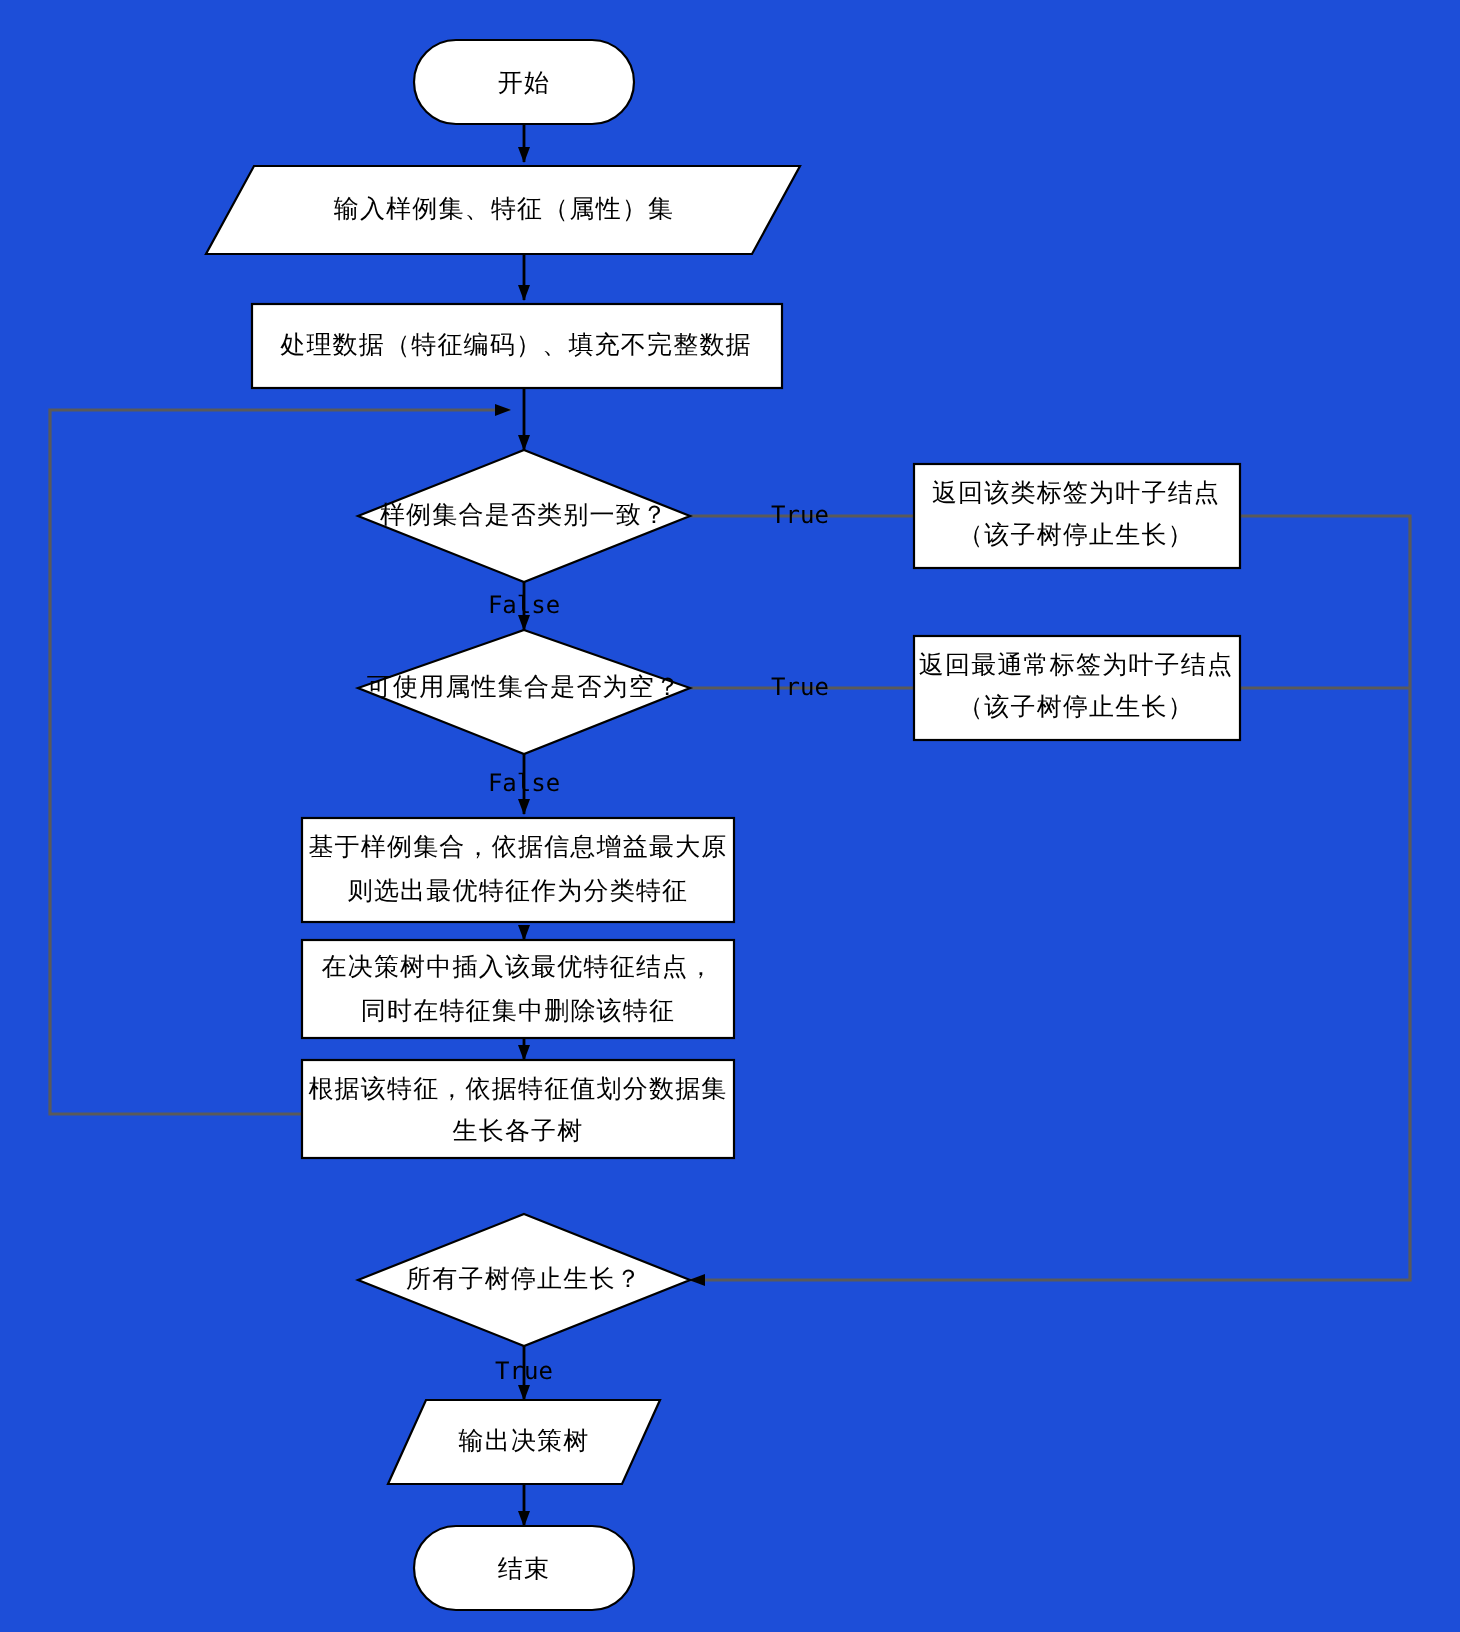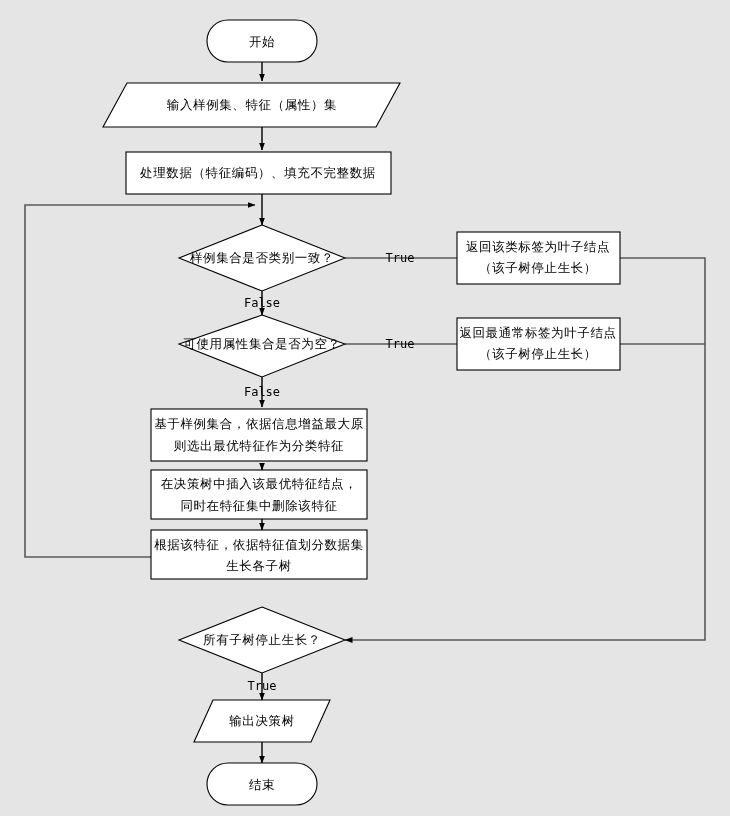--- a/index.html
+++ b/index.html
@@ -4,21 +4,21 @@
 <style>
   html, body {
     margin: 0;
     padding: 0;
     background: #ffffff;
   }
   #canvas {
     position: relative;
     width: 730px;
     height: 816px;
-    background: #e5e5e5;
+    background: #1d4ed8;
     overflow: hidden;
     font-family: "DejaVu Sans", "Liberation Sans", sans-serif;
   }
   svg#flow {
     position: absolute;
     left: 0;
     top: 0;
     width: 730px;
     height: 816px;
   }

